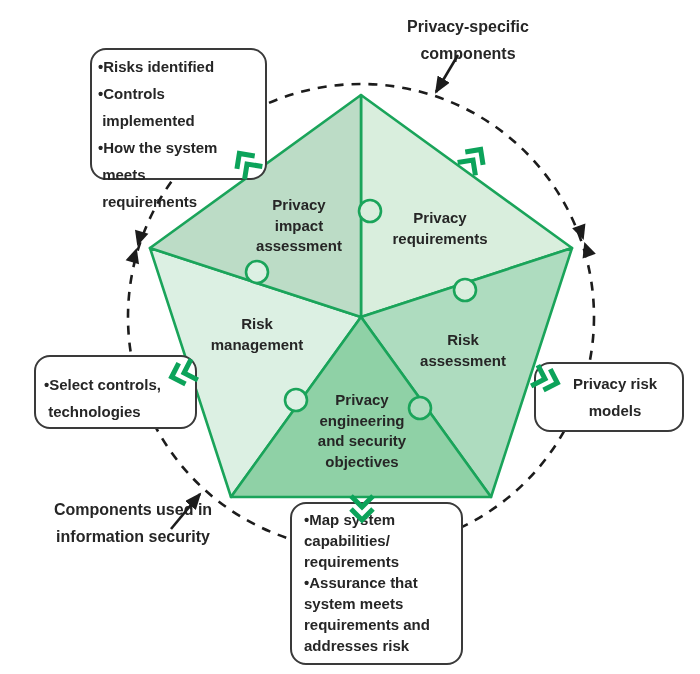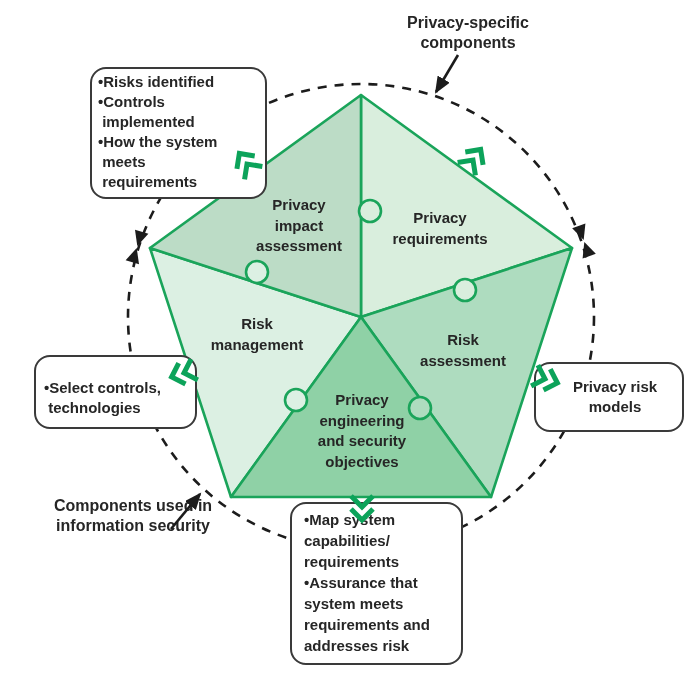--- a/index.html
+++ b/index.html
@@ -6,21 +6,21 @@
   #canvas{
     position:relative;width:700px;height:674px;background:#ffffff;overflow:hidden;
     font-family:"Liberation Sans","DejaVu Sans",sans-serif;
   }
   svg{position:absolute;left:0;top:0;}
   #base-layer{z-index:0;}
   #overlay-layer{z-index:4;pointer-events:none;}
   .txt{
     position:absolute;z-index:2;
     white-space:pre;
-    font-weight:700;color:#262626;font-size:15px;line-height:20px;
+    font-weight:700;color:#262626;font-size:15px;line-height:27px;
   }
   .callout{
     background:#ffffff;border:2.5px solid #3a3a3a;border-radius:16px;
     box-sizing:border-box;
   }
   .center{text-align:center;}
   .vcenter{display:flex;align-items:center;padding-left:12px;}
   .seg-label{z-index:2;line-height:20.5px;text-align:center;}
 </style>
 </head>
@@ -40,21 +40,21 @@
       <polygon points="361,317 491,497 231,497" fill="#8fd1a6" stroke="#1aa45a"></polygon>
 
       <circle cx="370" cy="211" r="11" fill="#d9eedd" stroke="#1aa45a"></circle>
       <circle cx="257" cy="272" r="11" fill="#dcf0e3" stroke="#1aa45a"></circle>
       <circle cx="465" cy="290" r="11" fill="#d9eedd" stroke="#1aa45a"></circle>
       <circle cx="296" cy="400" r="11" fill="#dcf0e3" stroke="#1aa45a"></circle>
       <circle cx="420" cy="408" r="11" fill="#aedcbf" stroke="#1aa45a"></circle>
     </g>
   </svg>
 
-  <div class="txt callout" style="left:90px;top:67px;width:177px;height:132px;padding:3px 6px;">•Risks identified
+  <div class="txt callout" style="left:90px;top:48px;width:177px;height:132px;padding:3px 6px;">•Risks identified
 •Controls
  implemented
 •How the system
  meets
  requirements</div>
 
 
   <div class="txt callout vcenter" style="left:34px;top:355px;width:163px;height:74px;padding:12px 0 0 8px;">•Select controls,
  technologies</div>
 

